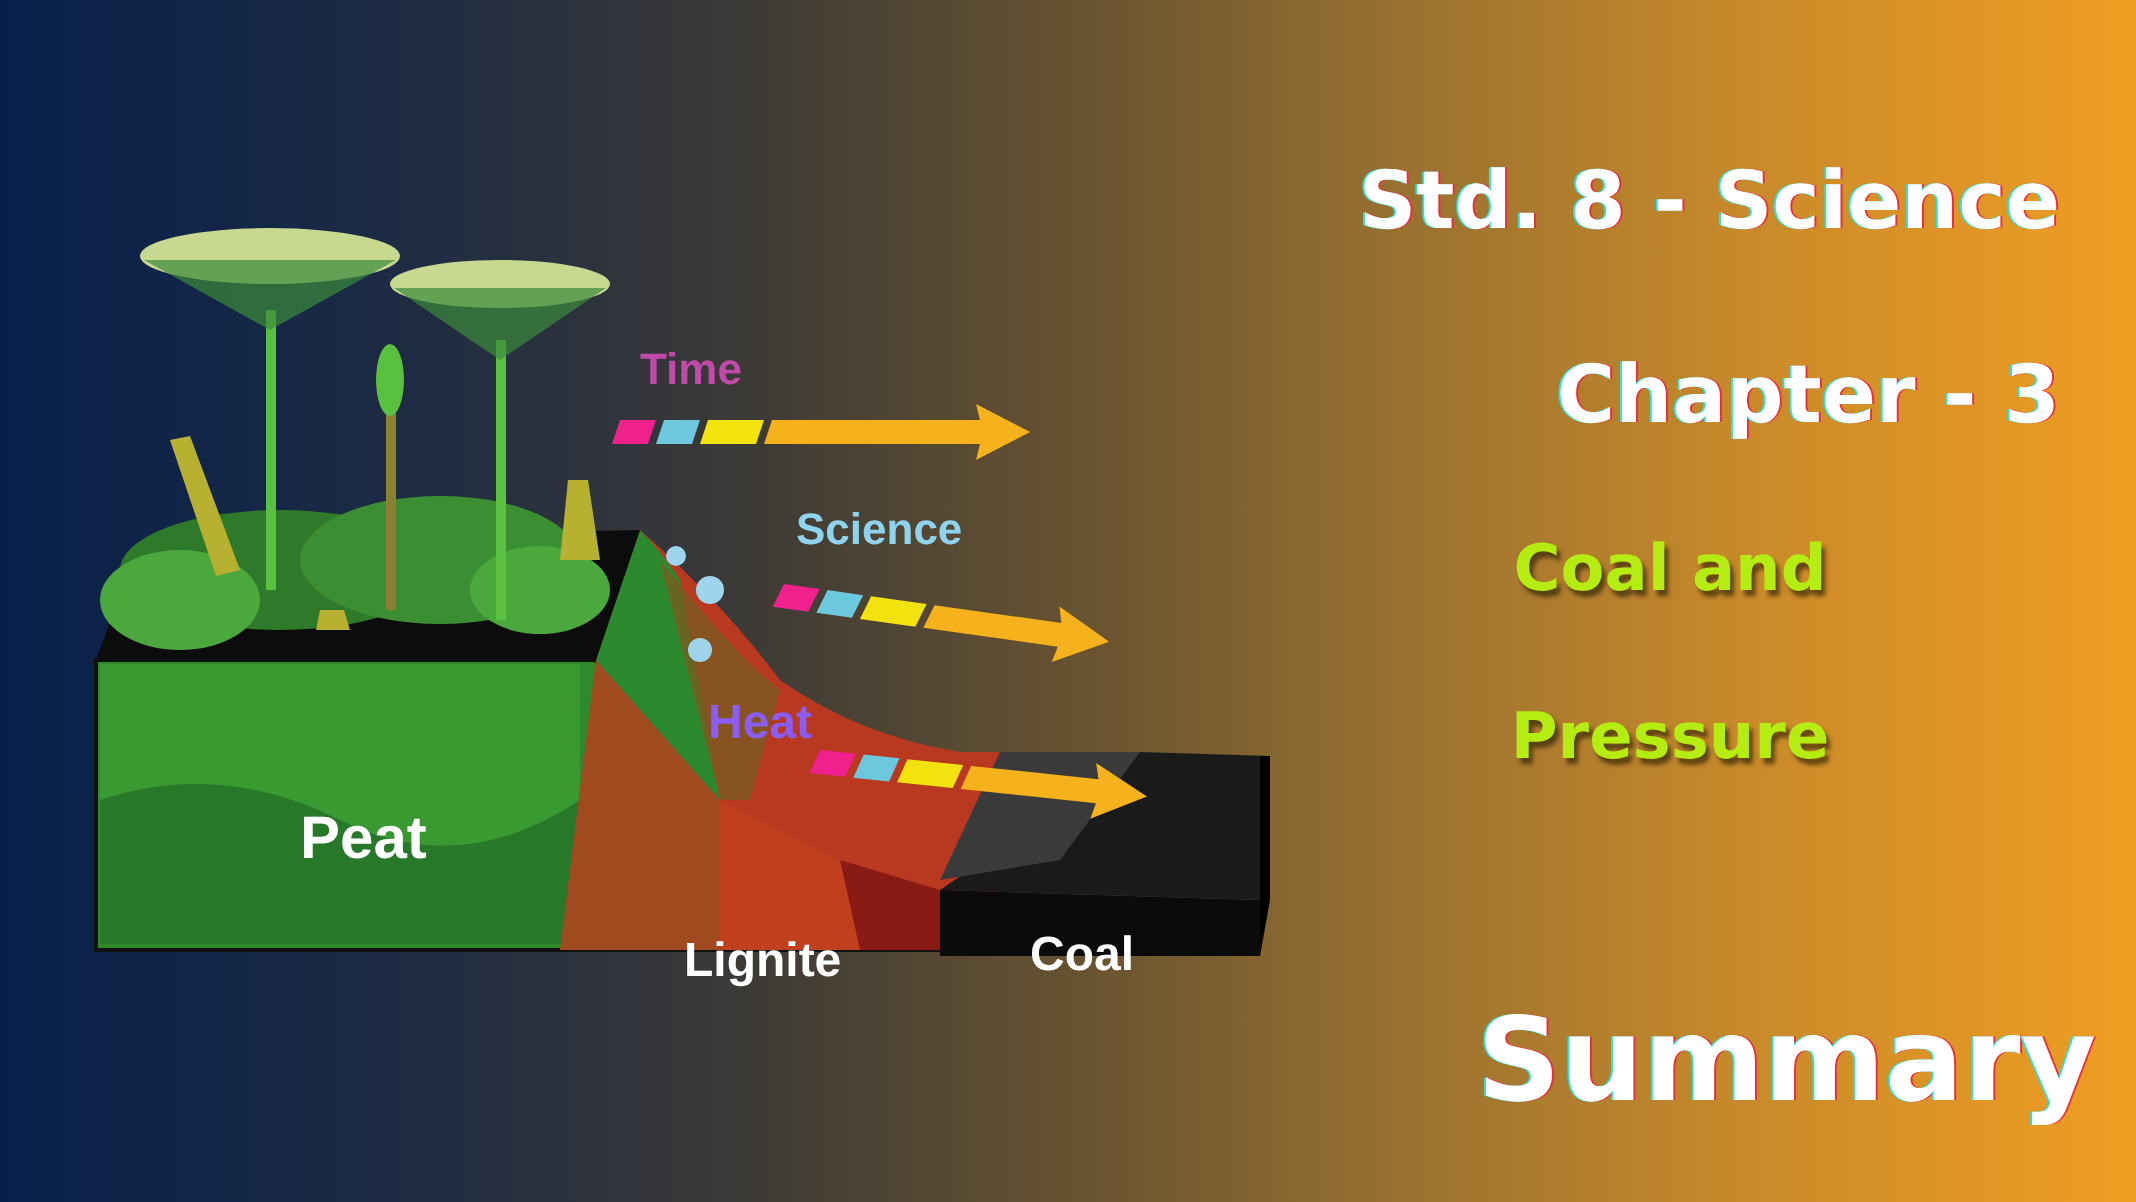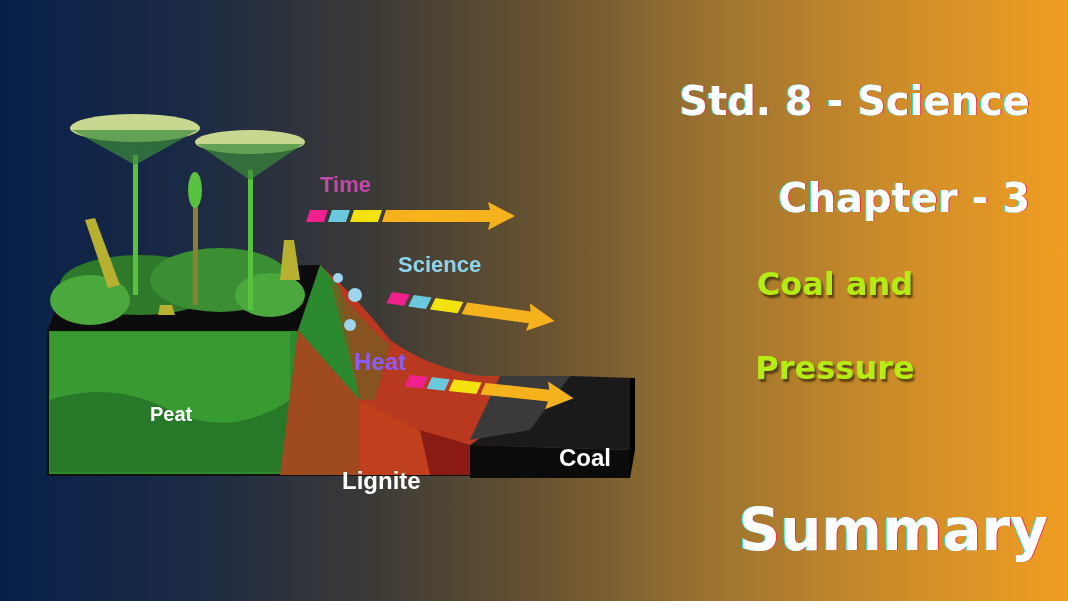--- a/index.html
+++ b/index.html
@@ -90,22 +90,22 @@
     <g transform="translate(380,275) rotate(6)">
       <polygon points="0,0 18,0 14,12 -4,12" fill="#f0208c"></polygon>
       <polygon points="22,0 40,0 36,12 18,12" fill="#6cc8dc"></polygon>
       <polygon points="44,0 72,0 68,12 40,12" fill="#f2e20e"></polygon>
       <polygon points="76,0 140,0 138,-8 165,6 138,20 140,12 72,12" fill="#f6b21c"></polygon>
     </g>
   </svg>
   <div class="lbl" style="left:290px;top:72px;font-size:22px;color:#c04aa8;">Time</div>
   <div class="lbl" style="left:368px;top:152px;font-size:22px;color:#8fd4ee;">Science</div>
   <div class="lbl" style="left:324px;top:248px;font-size:24px;color:#8b5cf6;">Heat</div>
-  <div class="lbl" style="left:120px;top:303px;font-size:20px;color:#fff;text-align:right;">Peat</div>
+  <div class="lbl" style="left:120px;top:303px;font-size:30px;color:#fff;text-align:right;">Peat</div>
   <div class="lbl" style="left:312px;top:335px;font-size:24px;color:#fff;margin-top:32px;">Lignite</div>
-  <div class="lbl" style="left:485px;top:344px;font-size:24px;color:#fff;margin-left:44px;">Coal</div>
+  <div class="lbl" style="left:485px;top:364px;font-size:24px;color:#fff;">Coal</div>
 </div>
 
 <div class="title t1">Std. 8 - Science</div>
 <div class="title t2">Chapter - 3</div>
 <div class="green g1">Coal and</div>
 <div class="green g2">Pressure</div>
 <div class="title t3">Summary</div>
 
 </body></html>

